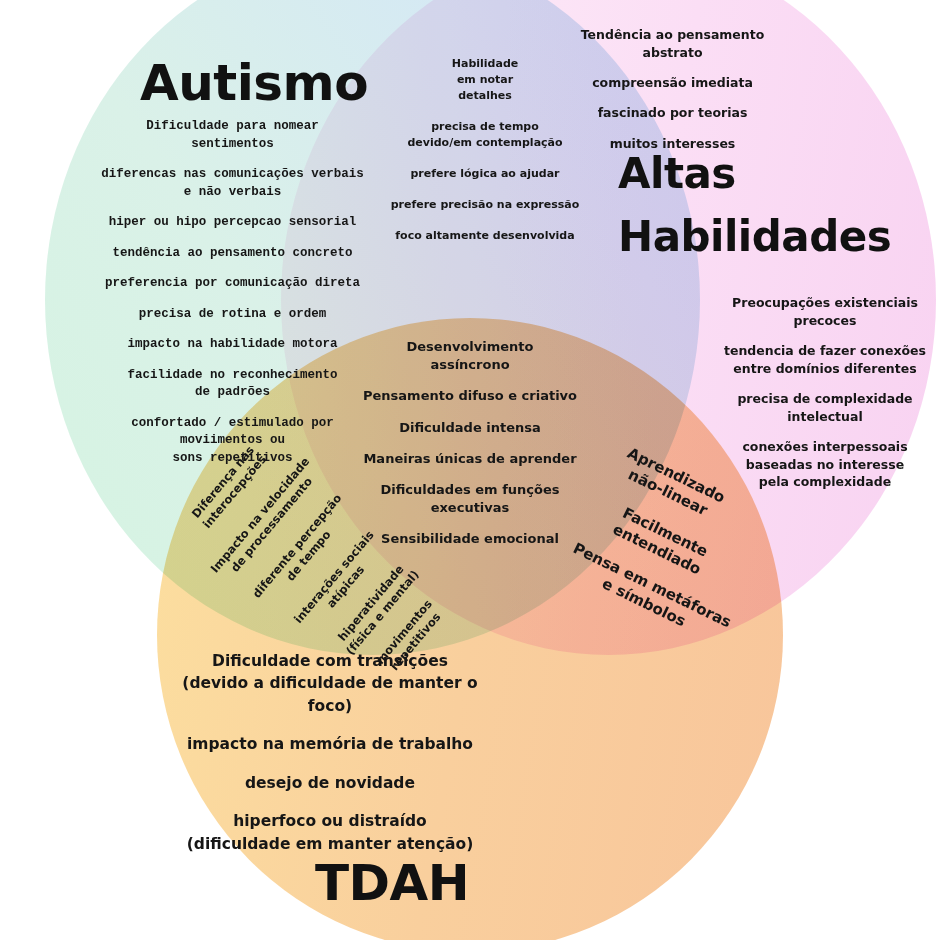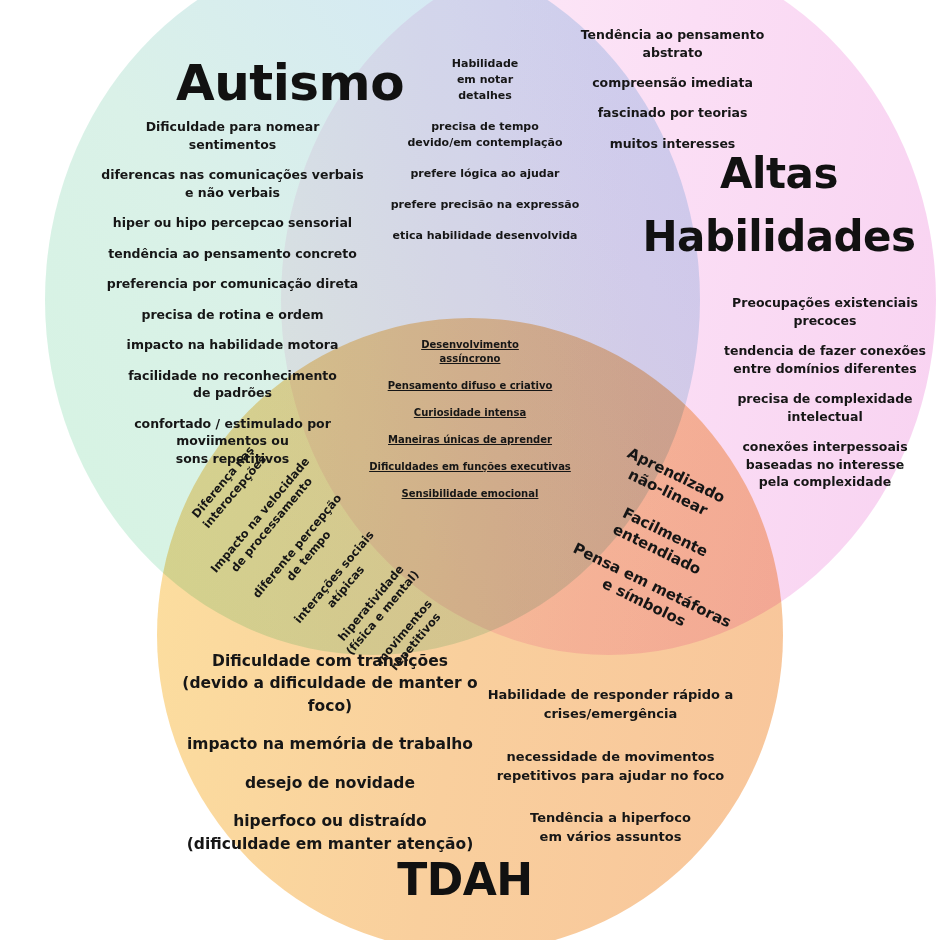--- a/index.html
+++ b/index.html
@@ -13,39 +13,39 @@
     position:absolute; border-radius:50%; mix-blend-mode:multiply;
   }
   .c-autismo { left:45px;  top:-55px; width:655px; height:710px;
     background:linear-gradient(55deg,#d5f4e1 0%,#daf1e8 40%,#d5e9f4 75%,#cfe6f8 100%); }
   .c-altas   { left:281px; top:-55px; width:655px; height:710px;
     background:linear-gradient(100deg,#fdf0f8 0%,#fbdef5 55%,#f8d2f1 100%); }
   .c-tdah    { left:157px; top:318px; width:626px; height:634px;
     background:linear-gradient(100deg,#fcdf9f 0%,#f9cf9d 50%,#f8c59b 100%); }
 
   .title {
-    position:absolute; margin:0; text-align:center; font-weight:800;
+    position:absolute; margin:0; text-align:left; font-weight:800;
     white-space:pre-line; letter-spacing:-0.5px; color:#111; line-height:1.25;
   }
   .t-autismo { left:140px; top:52px;  width:300px; font-size:50px; }
   .t-altas   { left:618px; top:142px; width:322px; font-size:42px; line-height:1.5; }
-  .t-tdah    { left:315px; top:852px; width:300px; font-size:44px; }
+  .t-tdah    { left:315px; top:852px; width:300px; font-size:50px; }
 
   .list { position:absolute; text-align:center; font-weight:700; }
   .list .item { white-space:pre-line; }
 
-  .autismo-list    { left:40px;  top:118px; width:385px; font-size:12.5px; line-height:1.4; }
+  .autismo-list    { left:40px;  top:118px; width:385px; font-size:12.5px; line-height:1.4;font-family:Liberation Mono, monospace; }
   .autismo-list .item { margin-bottom:13px; }
   .mid-list        { left:355px; top:56px;  width:260px; font-size:11px; line-height:1.45; }
   .mid-list .item  { margin-bottom:15px; }
   .ah-top-list     { left:555px; top:26px;  width:235px; font-size:12.5px; line-height:1.45; }
   .ah-top-list .item { margin-bottom:12px; }
   .ah-right-list   { left:705px; top:294px; width:240px; font-size:12.5px; line-height:1.4; }
   .ah-right-list .item { margin-bottom:13px; }
-  .center-list     { left:340px; top:338px; width:260px; font-size:10px; line-height:1.4;text-decoration:underline; }
+  .center-list     { left:340px; top:338px; width:260px; font-size:13px; line-height:1.4; }
   .center-list .item { margin-bottom:13px; }
   .tdah-left-list  { left:165px; top:650px; width:330px; font-size:15.5px; line-height:1.45; }
   .tdah-left-list .item { margin-bottom:16px; }
   .tdah-right-list { left:478px; top:686px; width:265px; font-size:13px; line-height:1.45; }
   .tdah-right-list .item { margin-bottom:24px; }
 
   .rot-list { position:absolute; left:0; top:0; width:940px; height:940px; pointer-events:none; }
   .rot-list .item {
     position:absolute; text-align:center; font-weight:700; white-space:pre-line;
   }
@@ -95,21 +95,21 @@
 sons repetitivos</div>
     </div>
   <div class="list mid-list">
       <div class="item">Habilidade
 em notar
 detalhes</div>
       <div class="item">precisa de tempo
 devido/em contemplação</div>
       <div class="item">prefere lógica ao ajudar</div>
       <div class="item">prefere precisão na expressão</div>
-      <div class="item">etica habilidade desenvolvida</div>
+      <div class="item">foco altamente desenvolvida</div>
     </div>
   <div class="list ah-top-list">
       <div class="item">Tendência ao pensamento
 abstrato</div>
       <div class="item">compreensão imediata</div>
       <div class="item">fascinado por teorias</div>
       <div class="item">muitos interesses</div>
     </div>
   <div class="list ah-right-list">
       <div class="item">Preocupações existenciais
@@ -119,21 +119,21 @@
       <div class="item">precisa de complexidade
 intelectual</div>
       <div class="item">conexões interpessoais
 baseadas no interesse
 pela complexidade</div>
     </div>
   <div class="list center-list">
       <div class="item">Desenvolvimento
 assíncrono</div>
       <div class="item">Pensamento difuso e criativo</div>
-      <div class="item">Curiosidade intensa</div>
+      <div class="item">Dificuldade intensa</div>
       <div class="item">Maneiras únicas de aprender</div>
       <div class="item">Dificuldades em funções executivas</div>
       <div class="item">Sensibilidade emocional</div>
     </div>
   <div class="rot-list rot-aut-tdah">
       <div class="item">Diferença nas
 interocepções</div>
       <div class="item">Impacto na velocidade
 de processamento</div>
       <div class="item">diferente percepção
@@ -155,22 +155,14 @@
     </div>
   <div class="list tdah-left-list">
       <div class="item">Dificuldade com transições
 (devido a dificuldade de manter o
 foco)</div>
       <div class="item">impacto na memória de trabalho</div>
       <div class="item">desejo de novidade</div>
       <div class="item">hiperfoco ou distraído
 (dificuldade em manter atenção)</div>
     </div>
-  <div class="list tdah-right-list">
-      <div class="item">Habilidade de responder rápido a
-crises/emergência</div>
-      <div class="item">necessidade de movimentos
-repetitivos para ajudar no foco</div>
-      <div class="item">Tendência a hiperfoco
-em vários assuntos</div>
-    </div>
 
 </div>
 
 </body></html>

